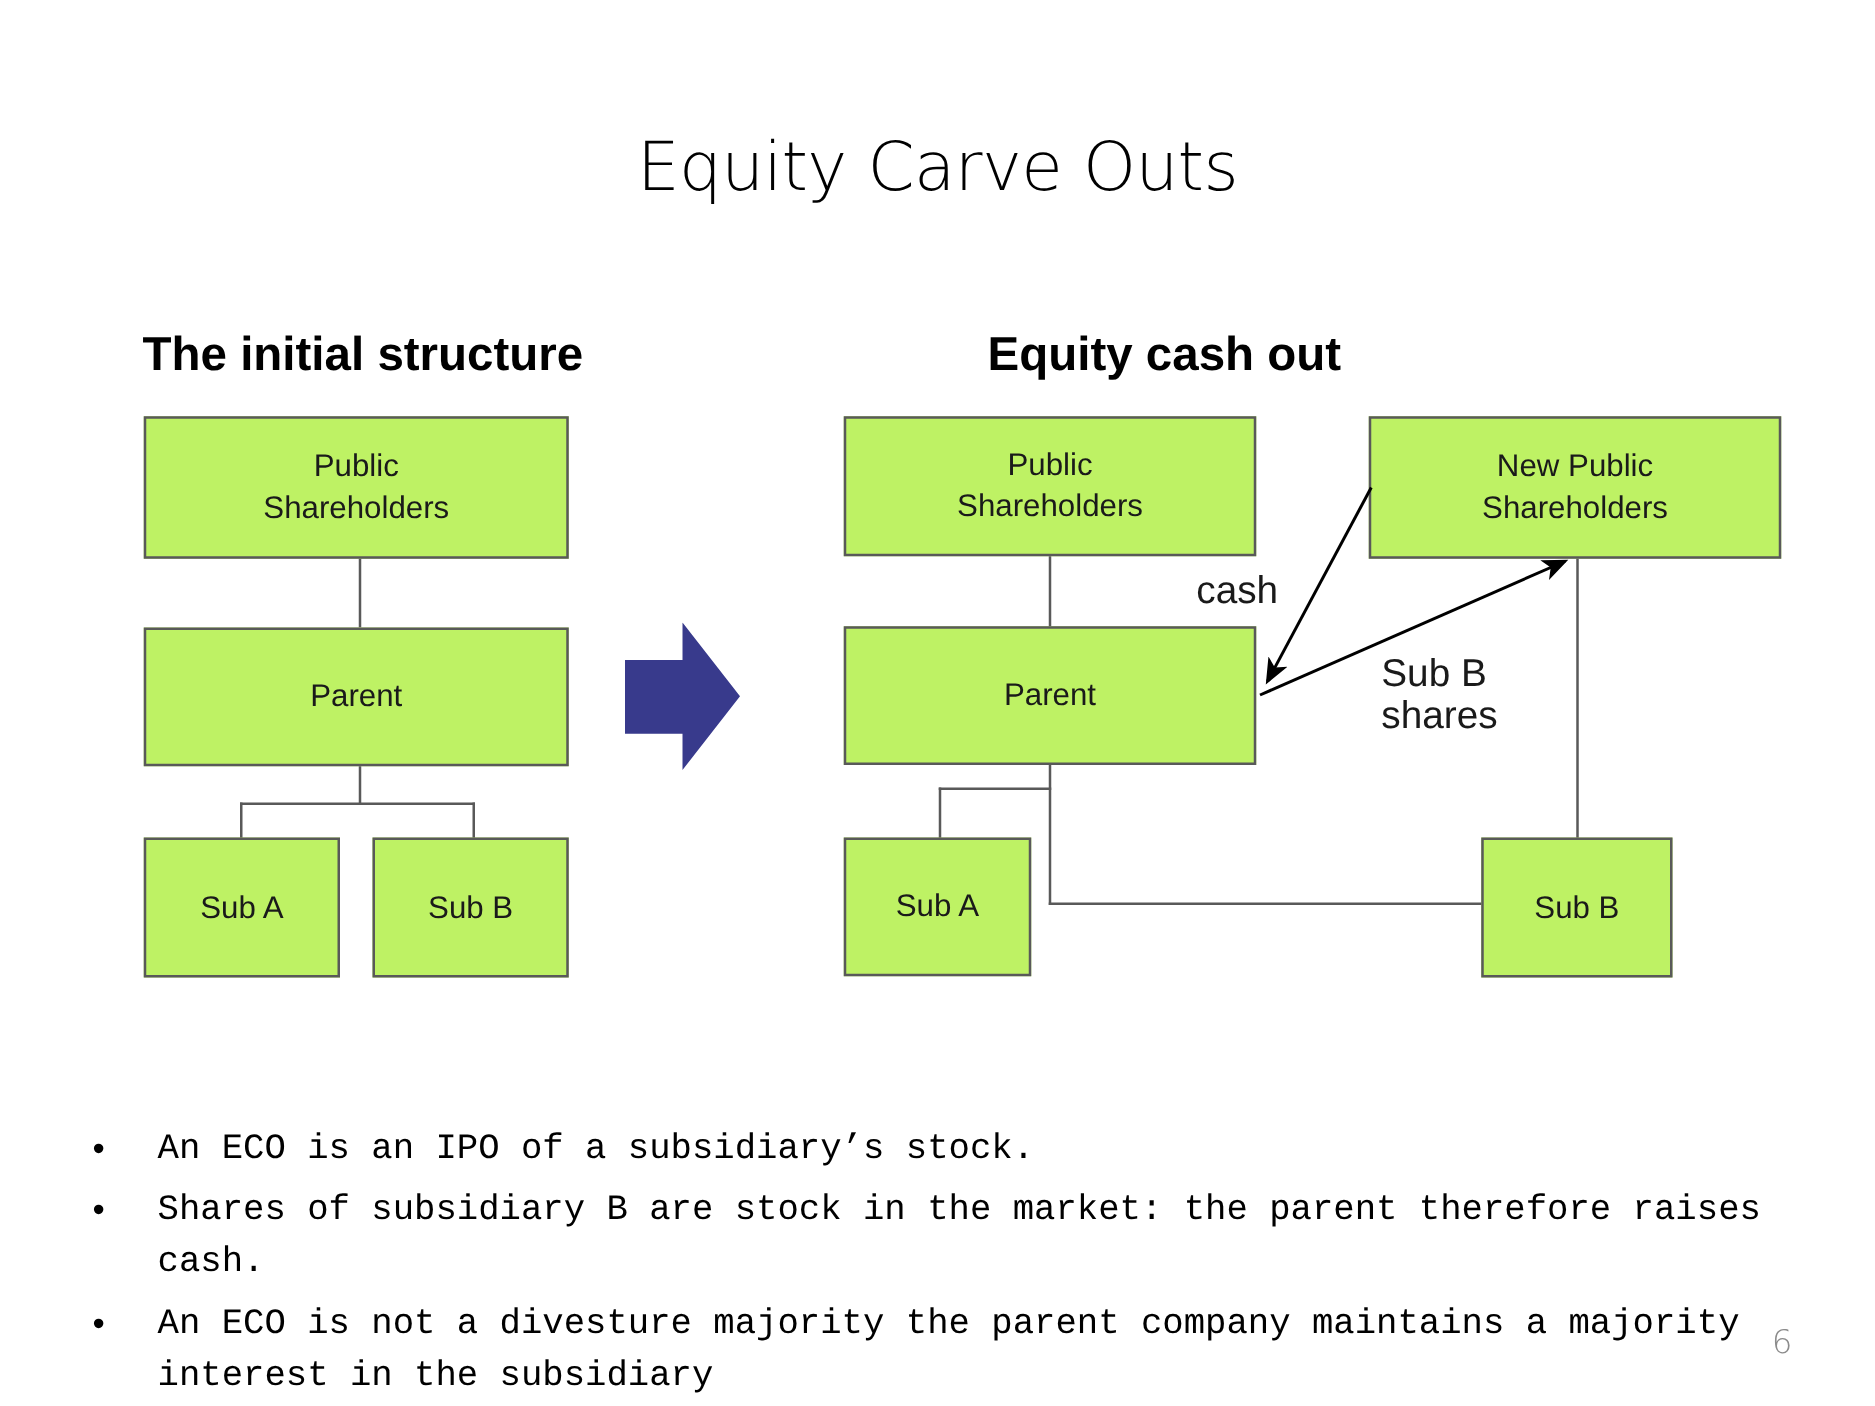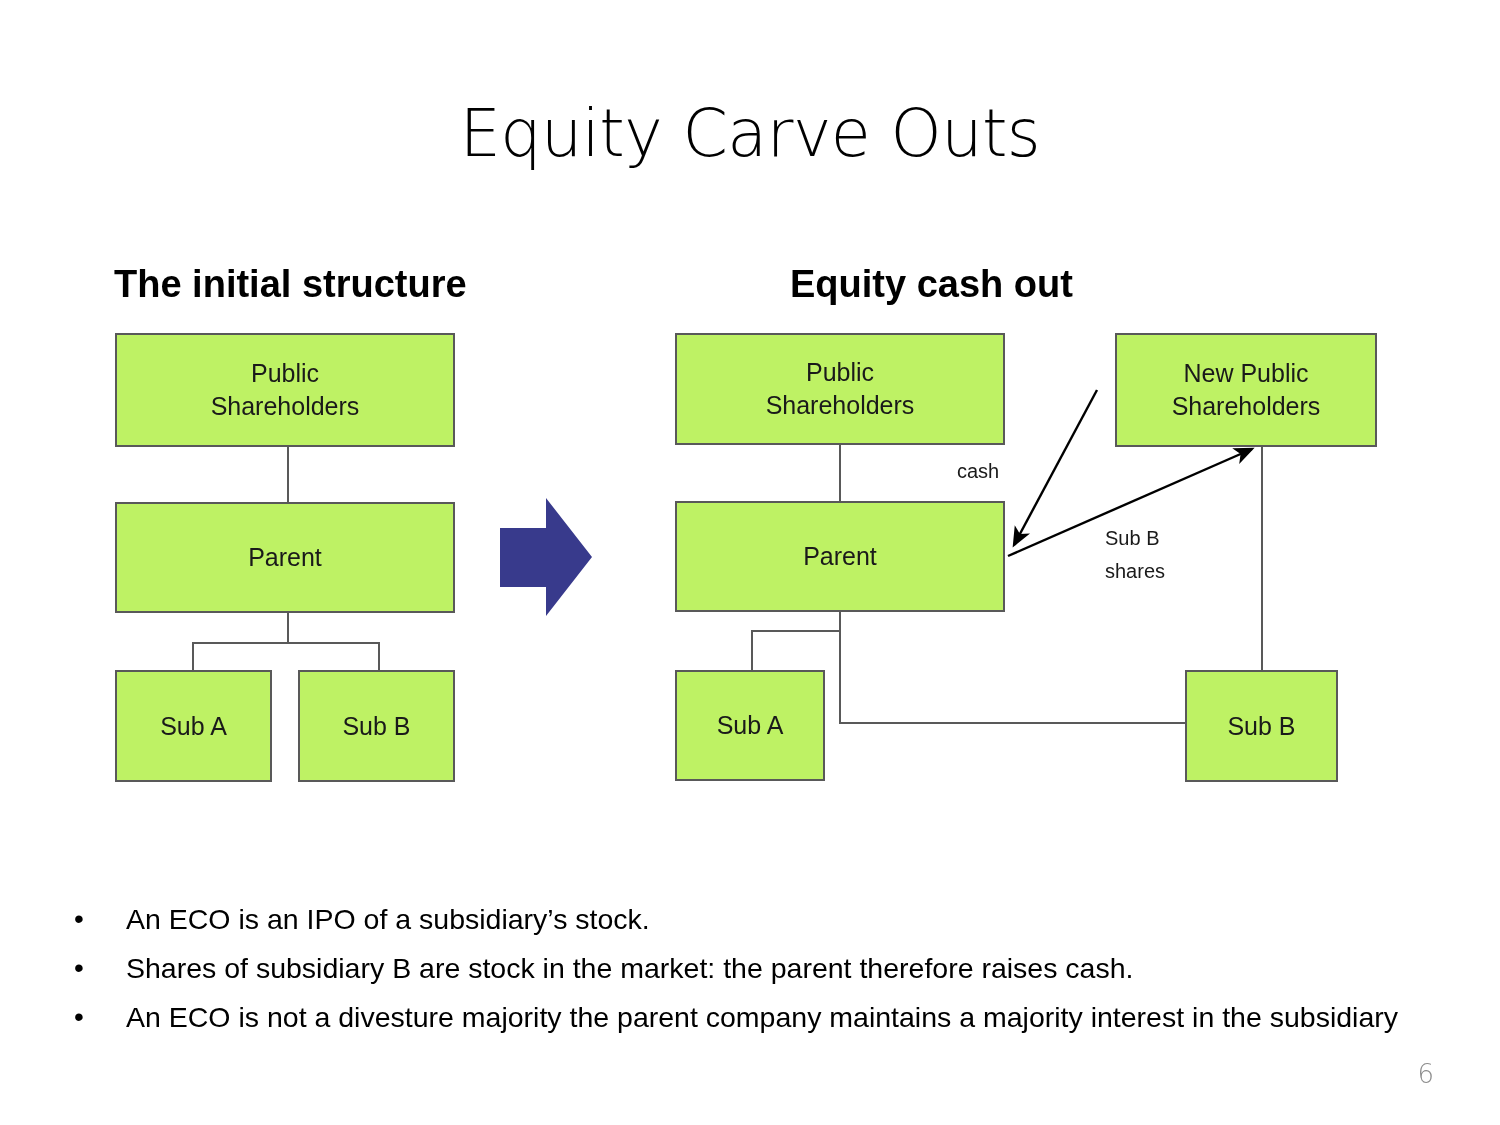--- a/index.html
+++ b/index.html
@@ -18,21 +18,21 @@
 
   
   #slide-title {
     position: absolute;
     left: 0;
     top: 86px;
     width: 1500px;
     text-align: center;
     font-family: "DejaVu Sans", sans-serif;
     font-weight: 300;
-    font-size: 65px;
+    font-size: 54px;
     line-height: 96px;
     letter-spacing: -0.5px;
     color: #000000;
     white-space: nowrap;
   }
 
   
   .section-heading {
     position: absolute;
     font-family: "Liberation Sans", sans-serif;
@@ -72,21 +72,21 @@
   .conn {
     position: absolute;
     background: #595959;
   }
   .conn.v { width: 2px; }
   .conn.h { height: 2px; }
 
   .edge-label {
     position: absolute;
     font-family: "Liberation Sans", sans-serif;
-    font-size: 20px;
+    font-size: 31px;
     line-height: 33px;
     color: #1a1a1a;
     white-space: pre-line;
   }
 
   svg.arrow-layer {
     position: absolute;
     left: 0;
     top: 0;
     width: 1500px;
@@ -122,21 +122,21 @@
     font-family: "Liberation Sans", sans-serif;
     font-size: 28px;
     line-height: 42px;
     color: #000000;
     text-align: left;
     padding-left: 8px;
     box-sizing: border-box;
   }
   .bullet-text {
     flex: 1 1 auto;
-    font-family: Liberation Sans, sans-serif;
+    font-family: Liberation Mono, monospace;
     font-weight: 300;
     font-size: 28.5px;
     line-height: 42px;
     color: #000000;
   }
 
   
   #page-number {
     position: absolute;
     right: 66px;
@@ -191,21 +191,21 @@
   </svg>
 </div>
 
 <div class="diagram">
 
   <div class="node-box" style="left:675px; top:333px; width:330px; height:112px;">
     <span class="node-label">Public
 Shareholders</span>
   </div>
 
-  <div class="node-box" style="left:1095px; top:333px; width:262px; height:114px;margin-left:20px;">
+  <div class="node-box" style="left:1095px; top:333px; width:330px; height:114px;">
     <span class="node-label">New Public
 Shareholders</span>
   </div>
 
   <div class="conn v" style="left:839px; top:445px; height:57px;"></div>
 
   <div class="node-box" style="left:675px; top:501px; width:330px; height:111px;">
     <span class="node-label">Parent</span>
   </div>
 

